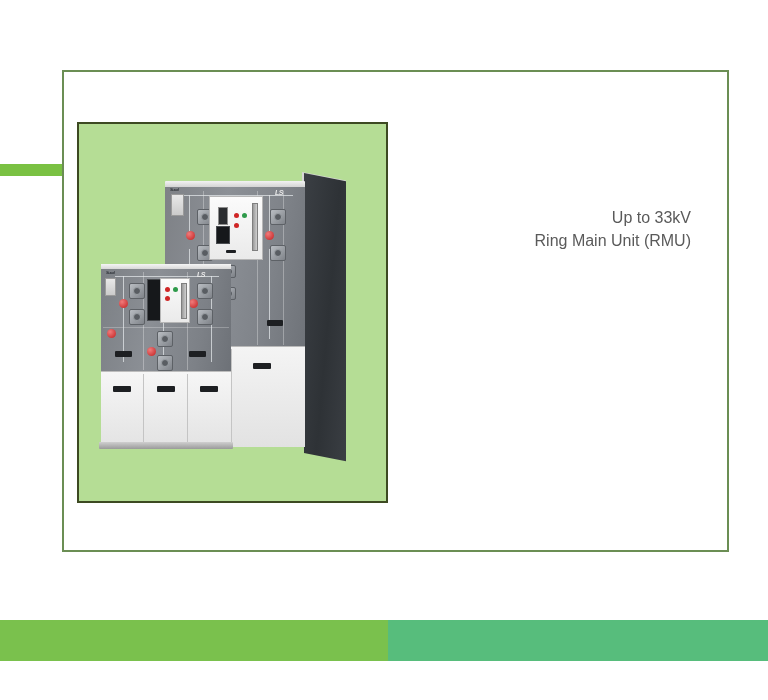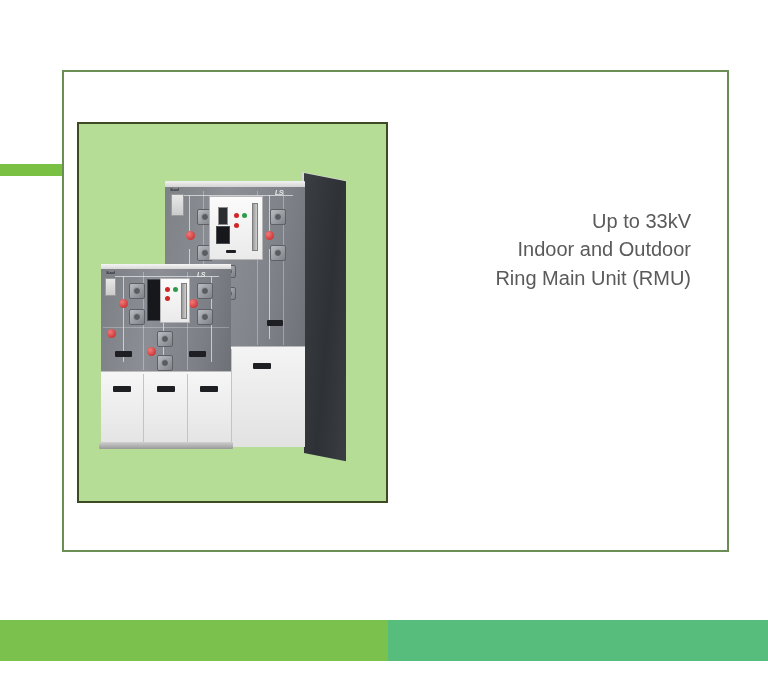--- a/index.html
+++ b/index.html
@@ -269,21 +269,21 @@
   #subtitle-list {
     margin: 0;
     padding: 0;
     list-style: none;
     margin-top: 42px;
     text-align: right;
     padding-right: 4px;
   }
   #subtitle-list li {
     font-family: "Liberation Sans", sans-serif;
-    font-size: 20px;
+    font-size: 16px;
     color: #5a5a5a;
     line-height: 1.42;
   }
 
   
   #bottom-bar {
     position: absolute;
     left: 0;
     top: 620px;
     width: 768px;
@@ -420,21 +420,20 @@
 
       <div class="plinth"></div>
     </div>
 
   </div>
 </div>
 
 <div id="text-block">
   <ul id="subtitle-list">
     <li>Up to 33kV</li>
-    <li>Indoor and Outdoor</li>
     <li>Ring Main Unit (RMU)</li>
   </ul>
 </div>
 
 <div id="bottom-bar">
   <div id="bottom-bar-left"></div>
   <div id="bottom-bar-right"></div>
 </div>
 
 </body></html>

